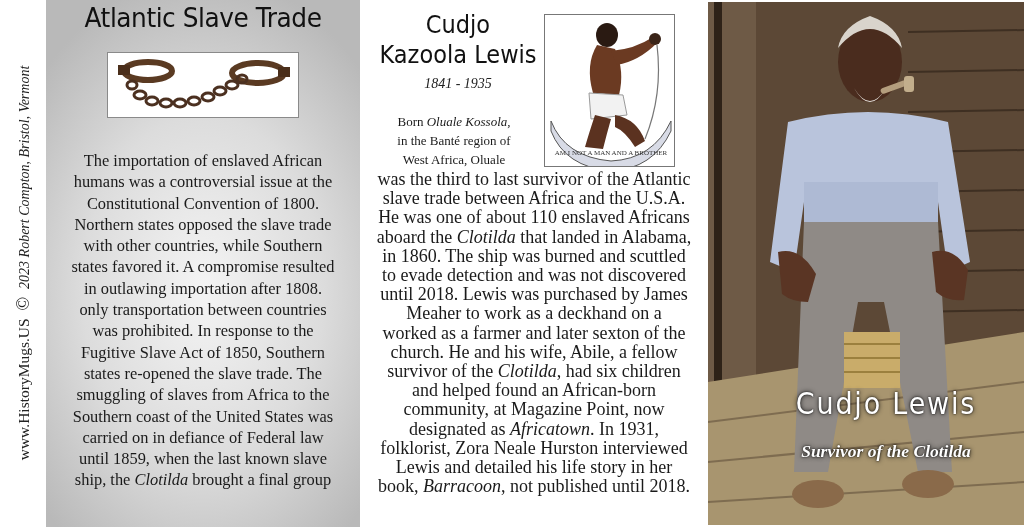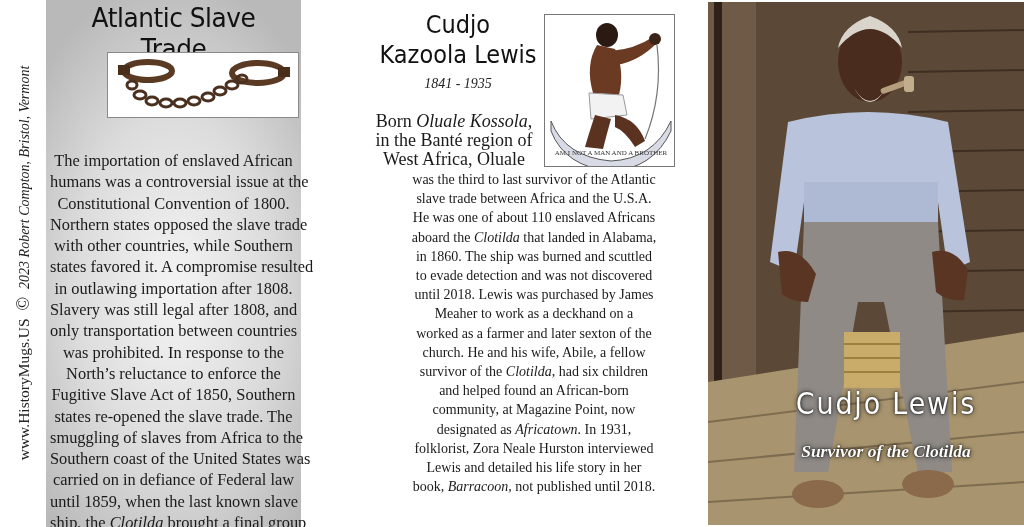--- a/index.html
+++ b/index.html
@@ -14,21 +14,21 @@
       position: absolute; left: 23px; top: 263px;
       transform: translate(-50%, -50%) rotate(-90deg);
       white-space: nowrap; font-size: 15.5px; color: #222;
     }
     .credit-text .site { font-style: normal; }
     .credit-text .copy-sym { font-size: 18px; margin: 0 4px; }
     .credit-text .owner { font-style: italic; font-size: 14px; }
 
     
     .left-panel {
-      position: absolute; left: 46px; top: 0; width: 255px; height: 527px;
+      position: absolute; left: 46px; top: 0; width: 314px; height: 527px;
       background: radial-gradient(ellipse 70% 60% at 50% 55%, #f4f4f4 0%, #dcdcdc 55%, #b9b9b9 100%);
     }
     .left-title {
       position: absolute; top: 2px; left: 0; width: 100%; text-align: center;
       font-family: "DejaVu Sans", sans-serif; font-size: 27px; letter-spacing: -0.5px; color: #111;
       font-weight: normal; transform: scaleX(0.92);
     }
     .shackles-frame {
       position: absolute; left: 61px; top: 52px; width: 192px; height: 66px;
       background: #ffffff; border: 1px solid #8a8a8a;
@@ -51,25 +51,25 @@
     .life-dates {
       position: absolute; left: 0; top: 76px; width: 196px; text-align: center;
       font-style: italic; font-size: 14px; color: #222;
     }
     .illustration-frame {
       position: absolute; left: 184px; top: 14px; width: 131px; height: 153px;
       border: 1px solid #777; background: #ffffff; overflow: hidden;
     }
     .mid-body-top {
       position: absolute; left: 0; top: 112px; width: 188px; text-align: center;
-      font-size: 18px; line-height: 19.2px;
+      font-size: 13px; line-height: 19.2px;
     }
     .mid-body {
       position: absolute; left: 0; top: 170px; width: 348px; text-align: center;
-      font-size: 14px; line-height: 19.2px;
+      font-size: 18px; line-height: 19.2px;
     }
     .mid-body p, .mid-body-top p { white-space: nowrap; }
 
     
     .photo-panel {
       position: absolute; left: 708px; top: 2px; width: 356px; height: 523px; overflow: hidden;
       background: linear-gradient(180deg, #5a4636 0%, #6b5641 40%, #8f7a60 70%, #b7a487 100%);
     }
     .photo-caption-name {
       position: absolute; left: 0; width: 100%; top: 384px; text-align: center;
@@ -118,24 +118,22 @@
     </svg>
   </div>
   <div class="left-body">
     <p>The importation of enslaved African</p>
     <p>humans was a controversial issue at the</p>
     <p>Constitutional Convention of 1800.</p>
     <p>Northern states opposed the slave trade</p>
     <p>with other countries, while Southern</p>
     <p>states favored it.  A compromise resulted</p>
     <p>in outlawing importation after 1808.</p>
-    <p>Slavery was still legal after 1808, and</p>
     <p>only transportation between countries</p>
     <p>was prohibited.  In response to the</p>
-    <p>North’s reluctance to enforce the</p>
     <p>Fugitive Slave Act of 1850, Southern</p>
     <p>states re-opened the slave trade.  The</p>
     <p>smuggling of slaves from Africa to the</p>
     <p>Southern coast of the United States was</p>
     <p>carried on in defiance of Federal law</p>
     <p>until 1859, when the last known slave</p>
     <p><span>ship, the </span><i>Clotilda</i><span> brought a final group</span></p>
 
   </div>
 </div>

